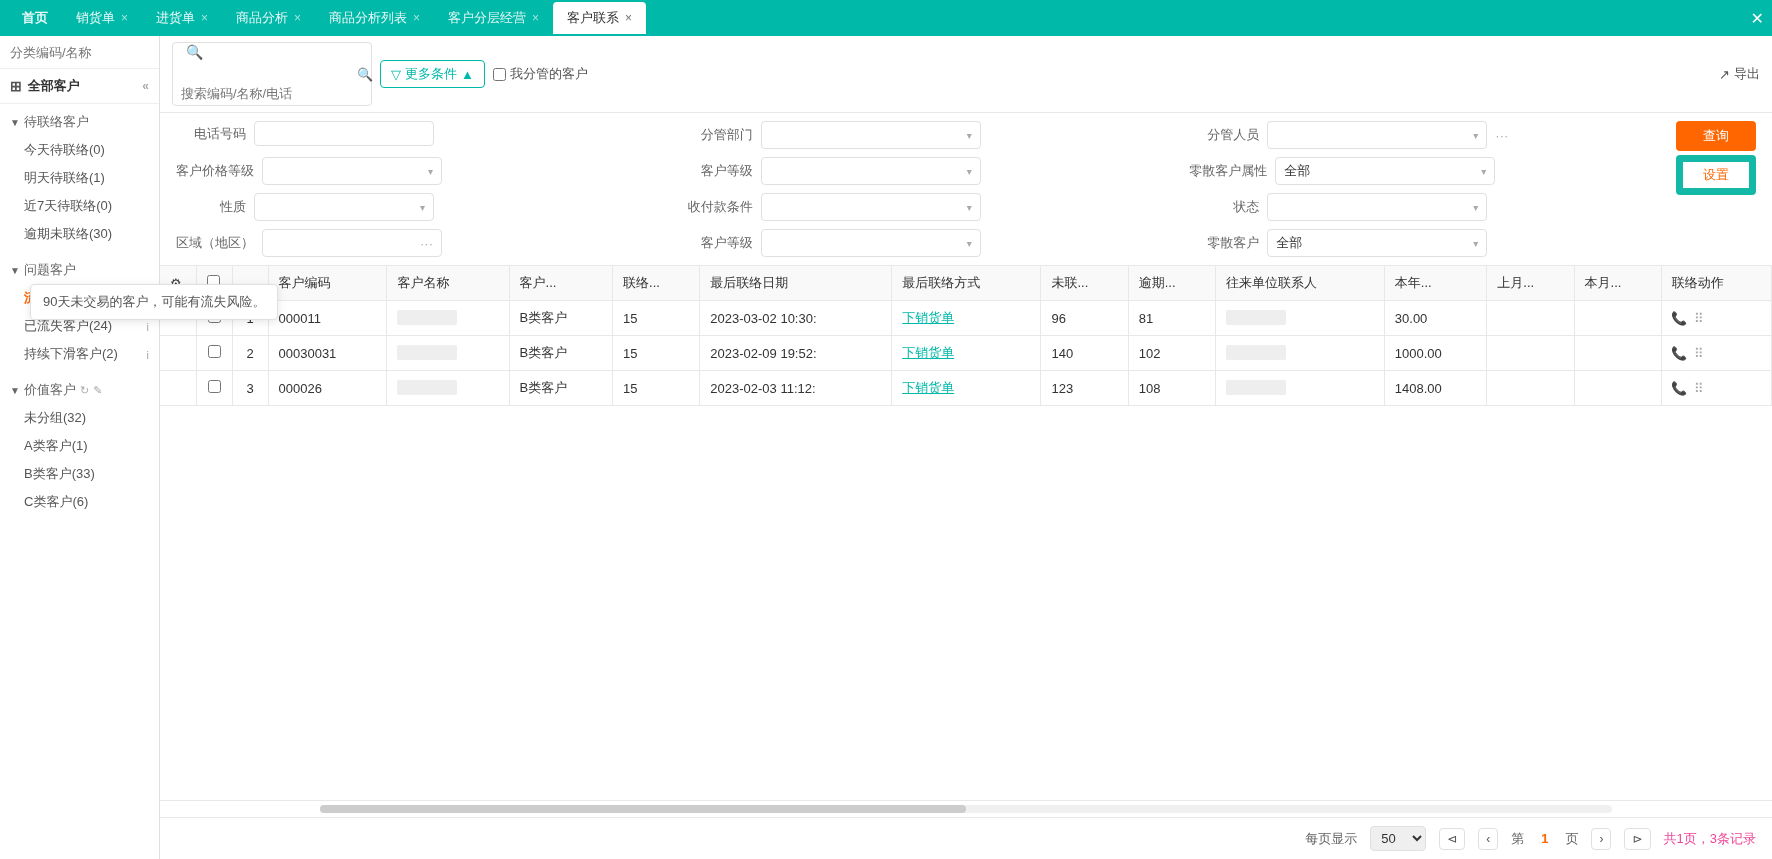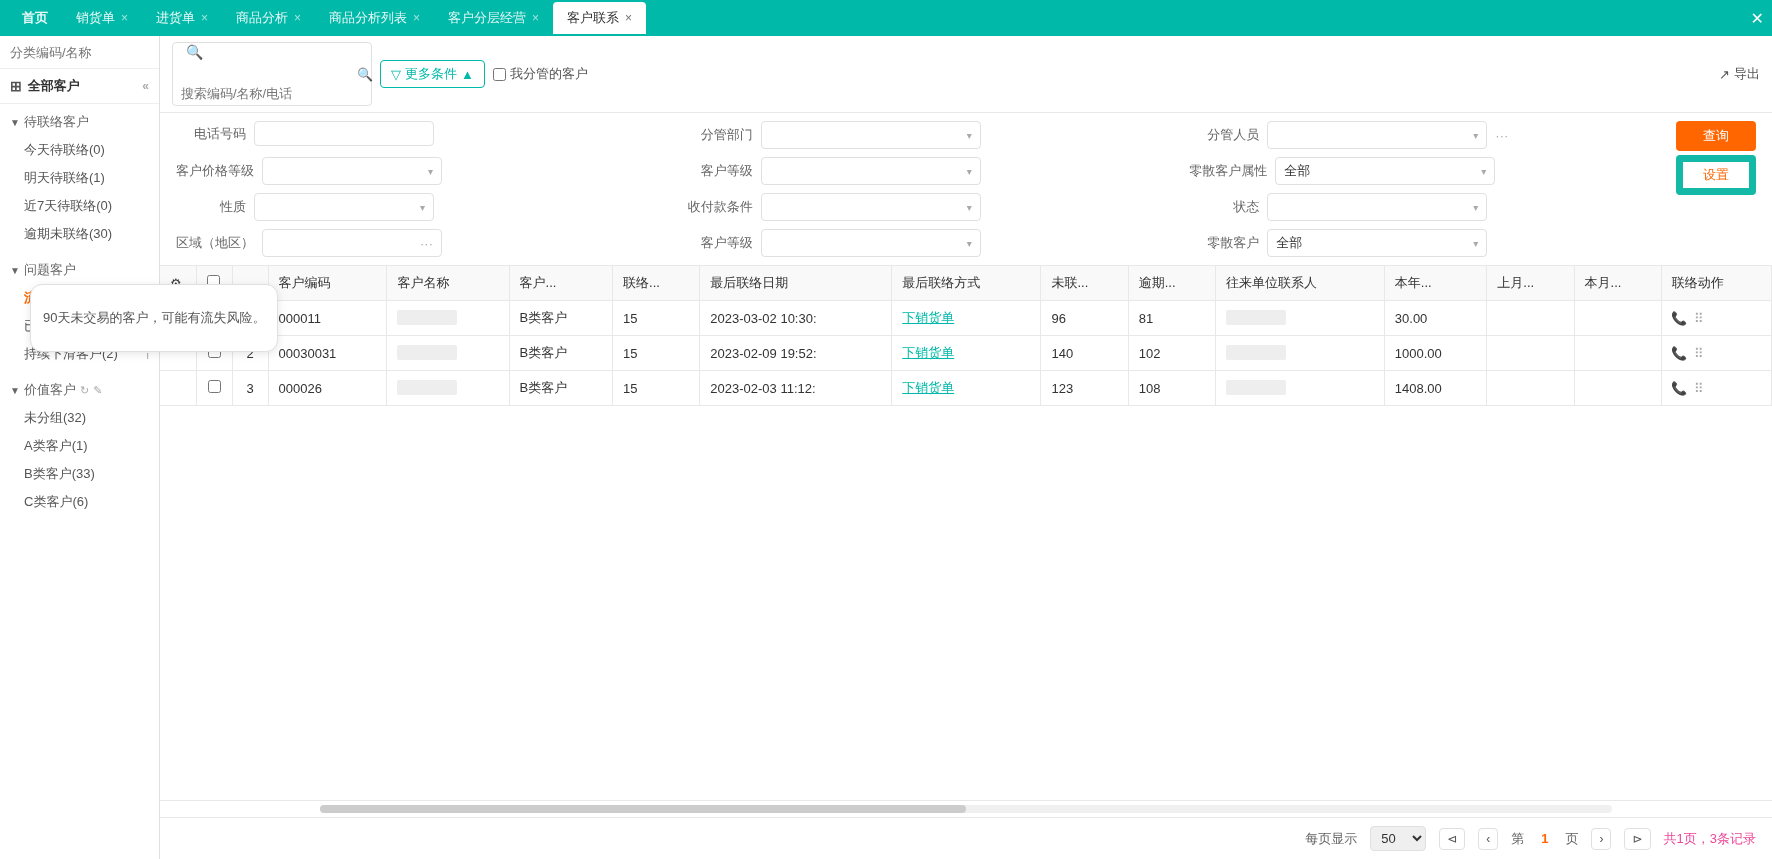--- a/index.html
+++ b/index.html
@@ -128,22 +128,22 @@
     .sidebar-item .warn-icon {
       color: #ff6600;
       font-size: 11px;
     }
 
     
     .tooltip-box {
       position: absolute;
       background: white;
       border: 1px solid #e0e0e0;
-      border-radius: 12px;
-      padding: 24px 12px;
+      border-radius: 4px;
+      padding: 8px 12px;
       font-size: 12px;
       color: #555;
       box-shadow: 0 2px 8px rgba(0,0,0,0.1);
       left: 30px;
       top: 248px;
       z-index: 100;
       white-space: nowrap;
     }
 
     

